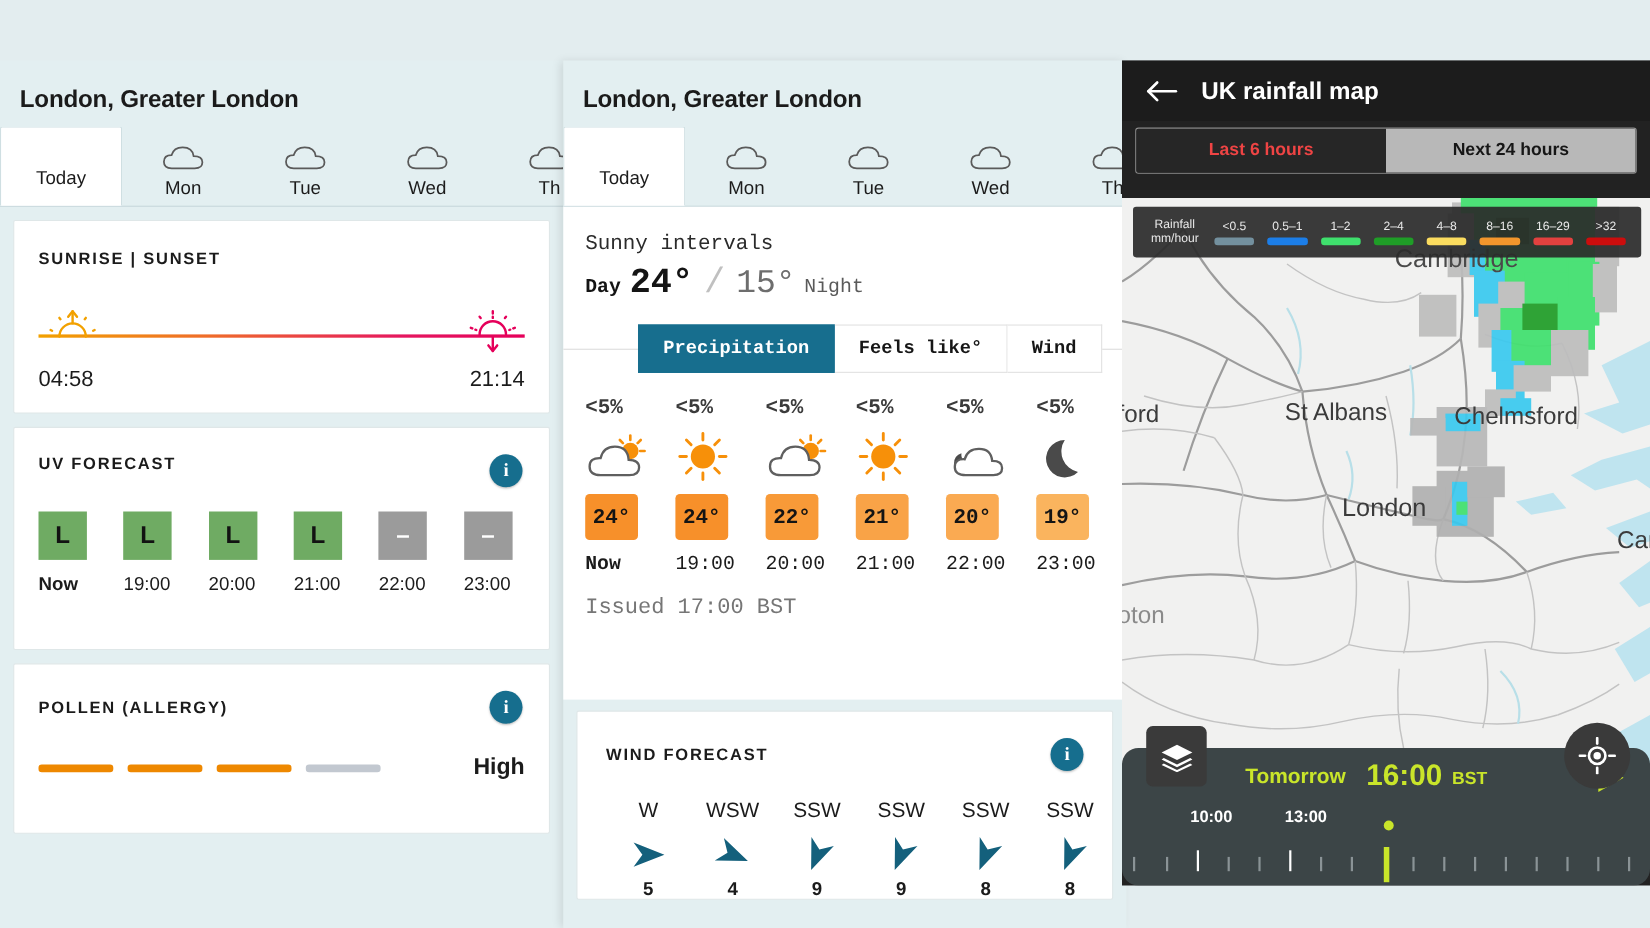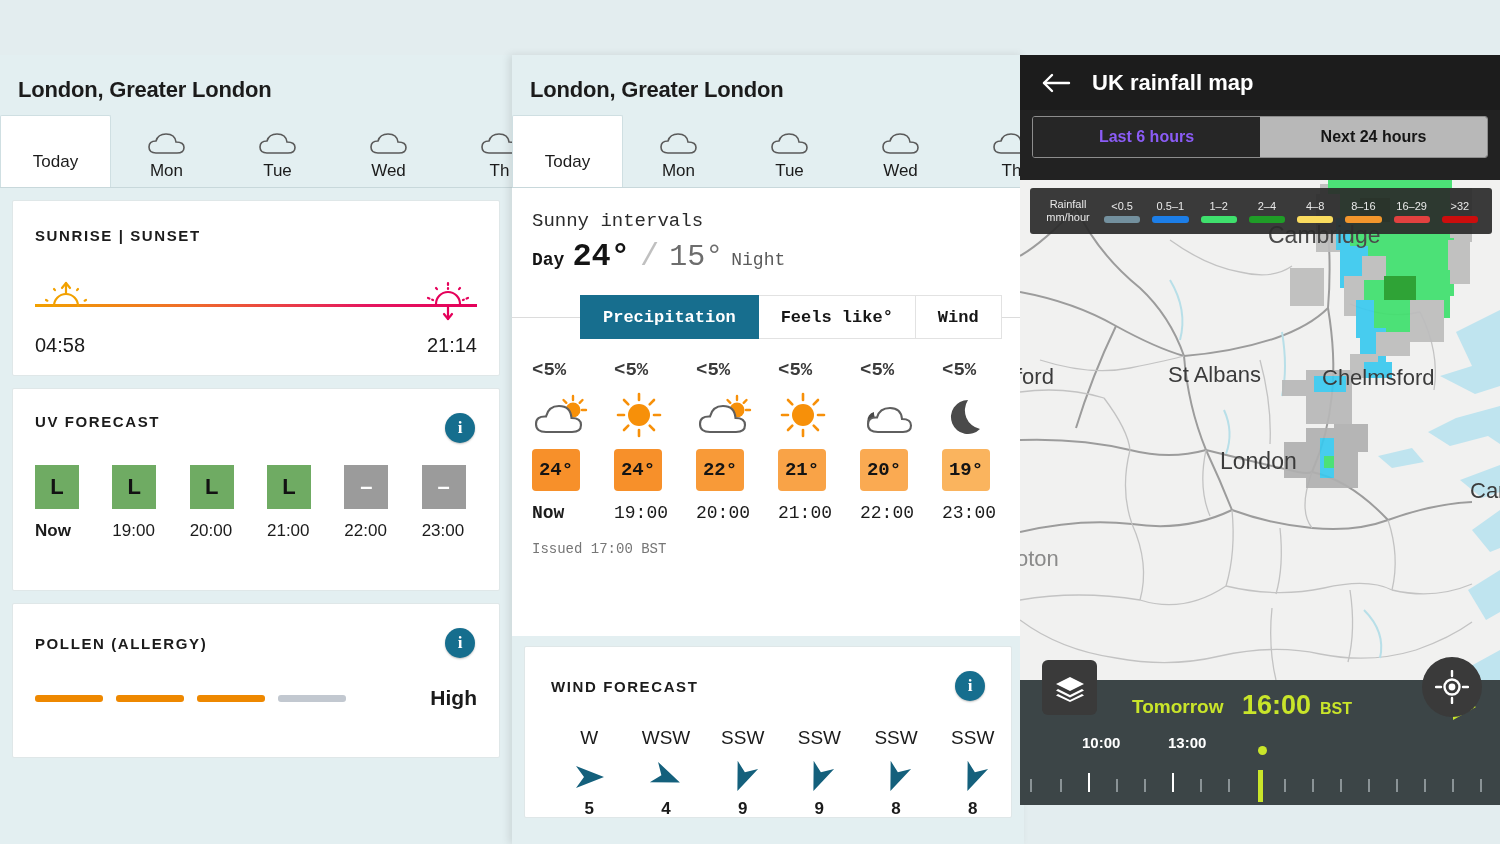--- a/index.html
+++ b/index.html
@@ -145,21 +145,21 @@
   .hour { width: 83px; text-align: left; }
   .hour .pct { font-size: 19px; font-weight: bold; color: #3b3b3b; }
   .hour .hicon { height: 52px; display: flex; align-items: center; margin-top: 8px; }
   .hour .tbox {
     width: 48px; height: 42px; border-radius: 4px;
     display: flex; align-items: center; justify-content: center;
     font-size: 19px; font-weight: bold; color: #141414; margin-top: 8px;
   }
   .hour .htime { font-size: 18px; color: #1b1b1b; margin-top: 12px; }
   .hour .htime.now { font-weight: bold; }
-  .issued { font-size: 14px; color: #767676; padding: 18px 0 16px 20px; }
+  .issued { font-size: 20px; color: #767676; padding: 18px 0 16px 20px; }
 
   
   .wind-row { display: flex; margin: 26px 0 0 26px; }
   .wind-col { width: 83px; text-align: center; }
   .wind-dir { font-size: 19px; color: #1b1b1b; }
   .wind-arrow { height: 44px; display: flex; align-items: center; justify-content: center; margin-top: 6px; }
   .wind-spd { font-size: 17px; font-weight: bold; color: #1b1b1b; }
 
   
   #mappanel {
@@ -171,21 +171,21 @@
   }
   .map-head { height: 55px; display: flex; align-items: center; background: #1c1c1c; }
   .map-back { width: 72px; display: flex; align-items: center; justify-content: center; }
   .map-title { color: #fff; font-size: 22px; font-weight: bold; }
   .seg-wrap {
     margin: 6px 12px 0 12px; height: 40px; display: flex;
     border: 1px solid #8d8d8d; border-radius: 3px; overflow: hidden;
   }
   .seg { flex: 1; display: flex; align-items: center; justify-content: center;
          font-size: 16px; font-weight: bold; }
-  .seg.off { background: #262626; color: #8b5cf6; }
+  .seg.off { background: #262626; color: #ef4444; }
   .seg.on  { background: #b8b8b8; color: #161616; }
 
   .map-canvas { position: absolute; left: 0; top: 125px; width: 480px; height: 555px; background: #f0f0ef; overflow: hidden; }
   .legend {
     position: absolute; left: 10px; top: 8px; right: 8px; height: 46px;
     background: rgba(42,42,42,0.92); border-radius: 3px;
     display: flex; align-items: center; padding: 0 8px; box-sizing: border-box;
     z-index: 6;
   }
   .legend-lab { color: #e9e9e9; font-size: 11px; line-height: 13px; width: 60px; text-align: center; }
@@ -200,21 +200,21 @@
     background: #3a3a3a; border-radius: 6px; display: flex; align-items: center; justify-content: center;
     z-index: 6;
   }
   .locate-btn {
     position: absolute; right: 18px; bottom: 18px; width: 60px; height: 60px;
     background: #3a3a3a; border-radius: 50%; display: flex; align-items: center; justify-content: center;
     z-index: 6;
   }
 
   .timebar { position: absolute; left: 0; bottom: 0; width: 480px; height: 125px;
-             background: #3c4547; }
+             background: #3c4547; border-radius: 15px; }
   .tb-top { display: flex; align-items: center; height: 54px; position: relative; }
   .tb-day { position: absolute; left: 112px; top: 16px; color: #c9e52a; font-size: 19px; font-weight: bold; }
   .tb-time { position: absolute; left: 222px; top: 10px; color: #c9e52a; font-size: 27px; font-weight: bold; }
   .tb-tz { position: absolute; left: 300px; top: 20px; color: #c9e52a; font-size: 16px; font-weight: bold; }
   .tb-play { position: absolute; right: 22px; top: 12px; }
   .tb-ticklabels { position: relative; height: 26px; }
   .tb-ticklabels span { position: absolute; color: #fff; font-size: 15px; font-weight: bold; }
   .tb-scale { position: relative; height: 40px; }
   .tick { position: absolute; bottom: 8px; width: 2px; background: #8a9396; height: 13px; }
   .tick.major { background: #ffffff; height: 19px; }

